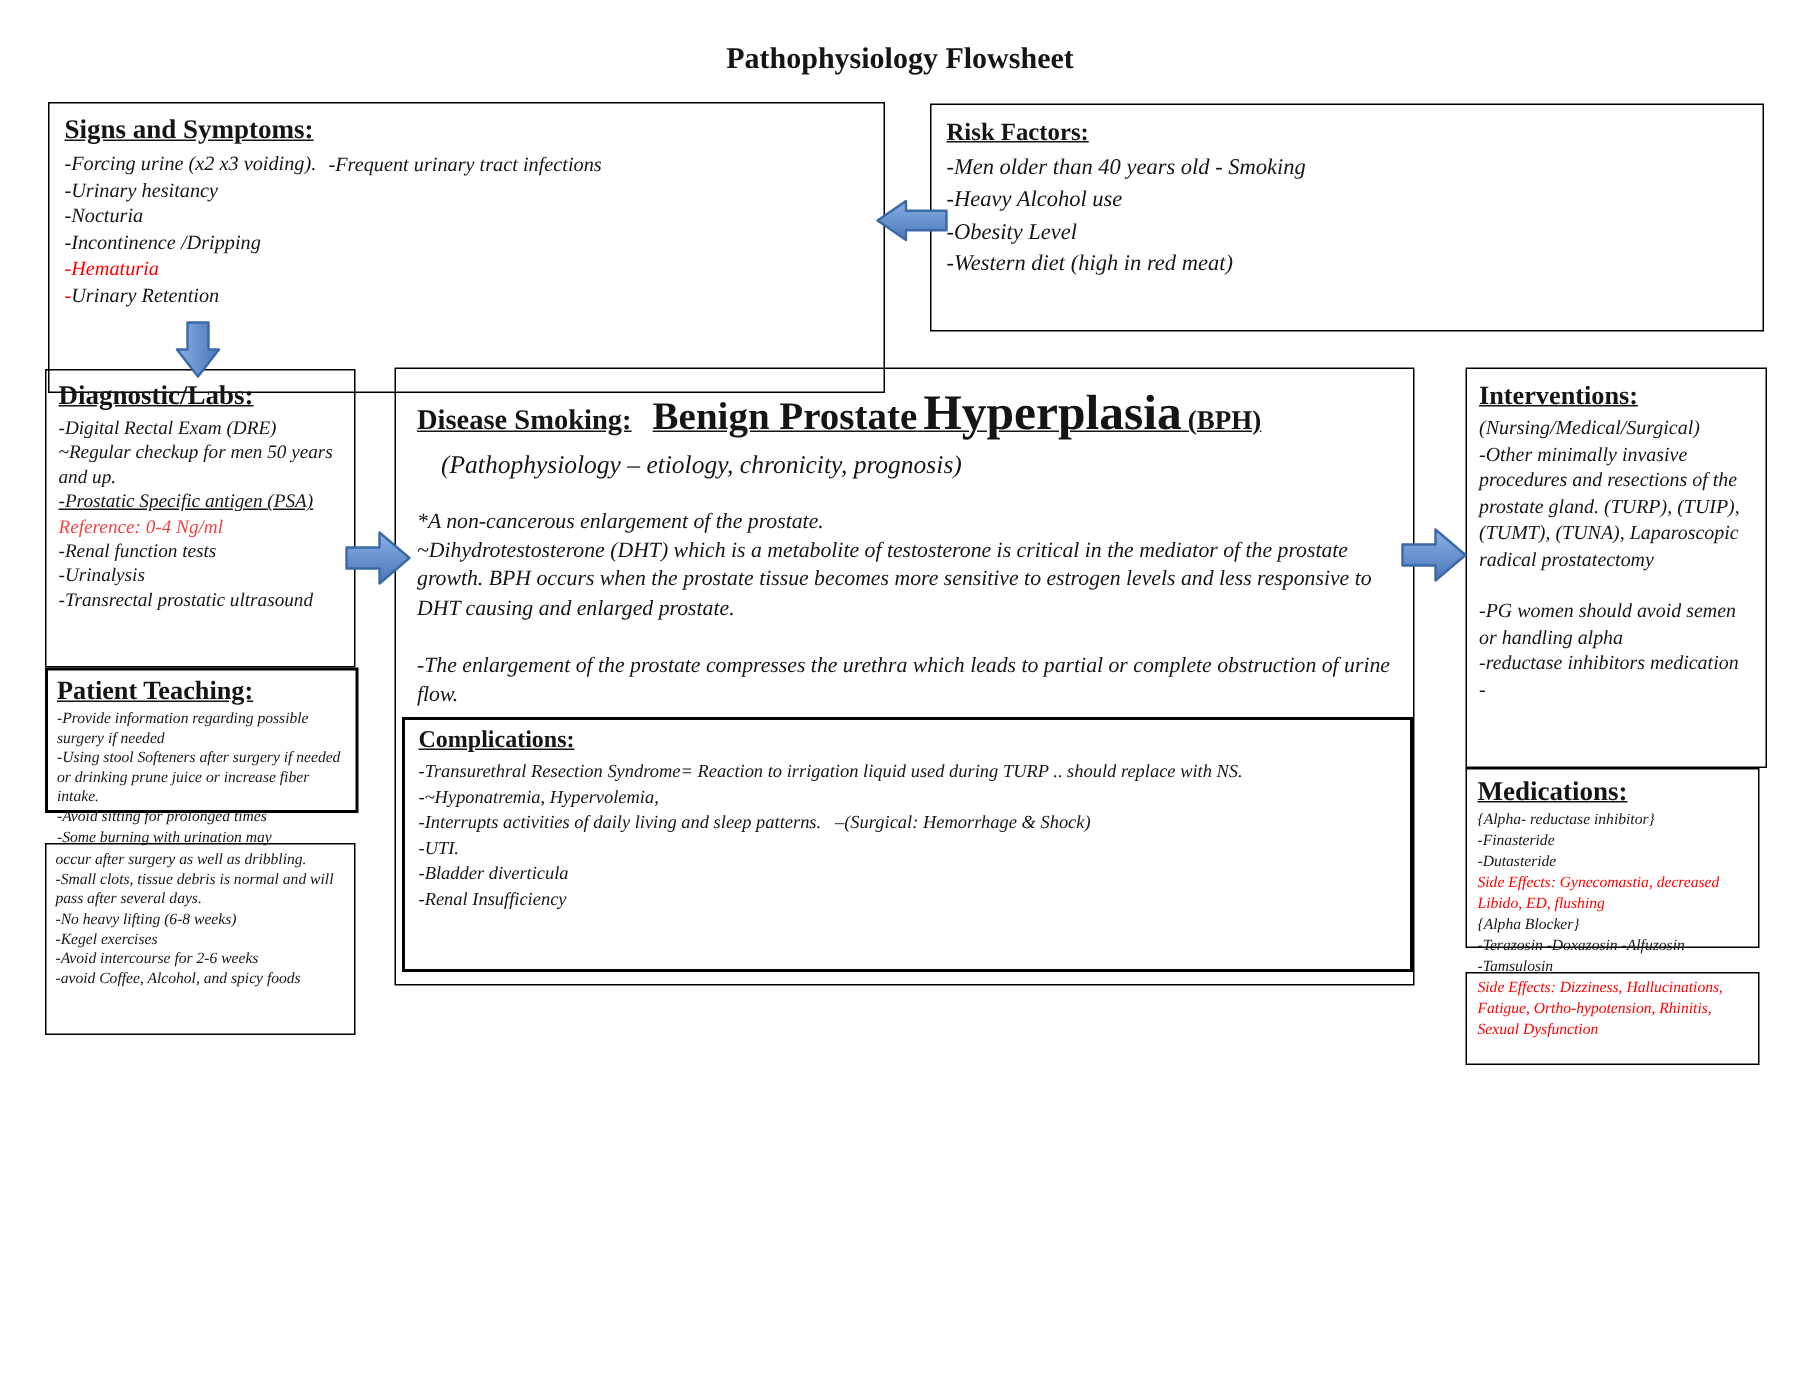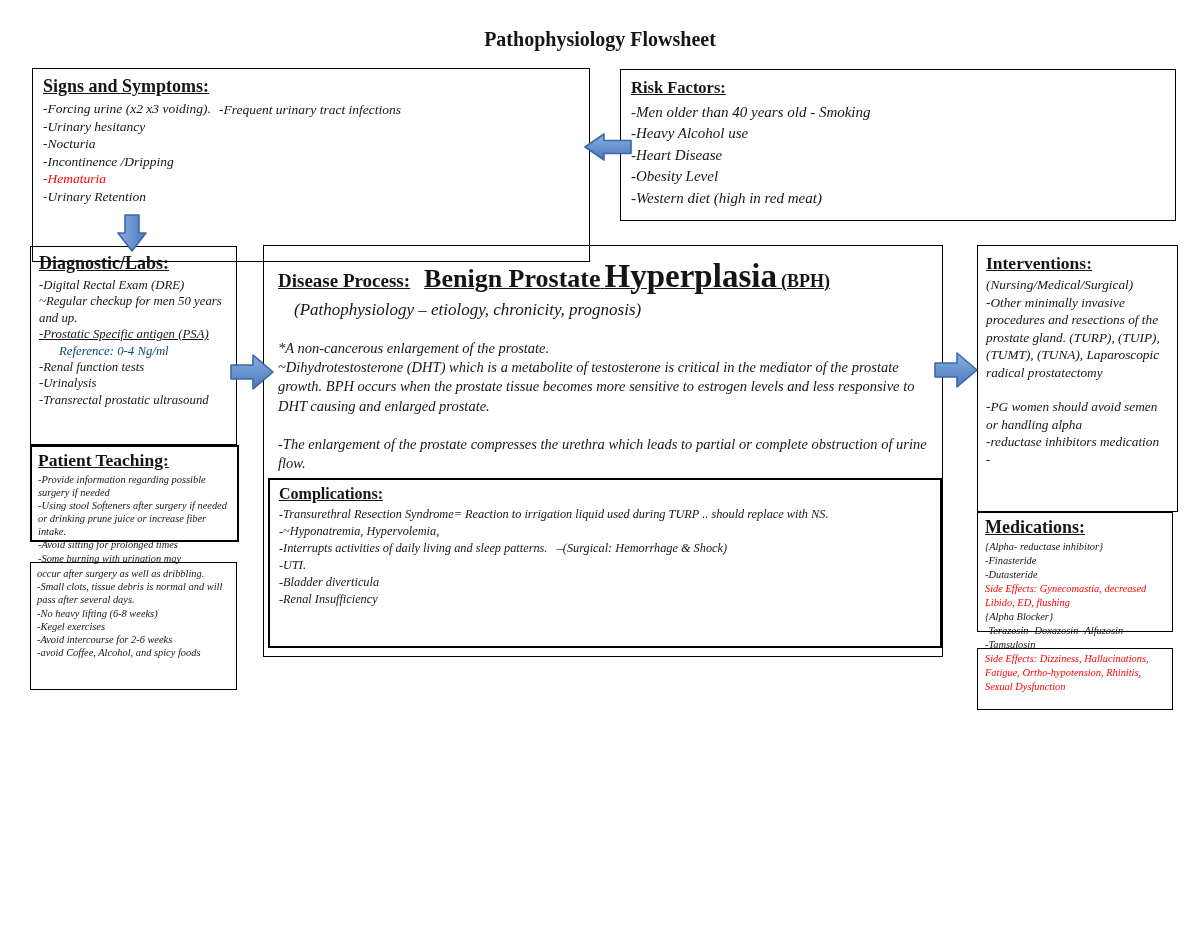--- a/index.html
+++ b/index.html
@@ -5,21 +5,21 @@
   html,body{margin:0;padding:0;background:#fff;}
   .canvas{position:relative;width:1200px;height:927px;background:#fff;overflow:hidden;
           font-family:"Liberation Serif","DejaVu Serif",serif;color:#151515;}
   .title{position:absolute;left:0;top:28px;width:100%;text-align:center;
          font-size:20px;font-weight:bold;}
   .box{position:absolute;border:1.6px solid #000;box-sizing:border-box;background:transparent;}
   .thick{border-width:2.4px;}
   .hd{font-weight:bold;text-decoration:underline;}
   .it{font-style:italic;}
   .red{color:#ff0000;}
-  .orange{color:#0c4a6e;margin-left:20px;}
+  .orange{color:#ef4444;}
   .u{text-decoration:underline;}
 
   
   .signs{left:32px;top:68px;width:558px;height:194px;padding:7px 10px;}
   .signs .hd{font-size:18px;margin-bottom:3px;}
   .signs .ln{font-size:13.5px;line-height:17.6px;}
   .signs-right{position:absolute;left:186px;top:33px;font-size:13.5px;}
 
   
   .risk{left:620px;top:69px;width:556px;height:152px;padding:8px 10px;}
@@ -84,21 +84,20 @@
     <div class="ln it">-Incontinence /Dripping</div>
     <div class="ln it red">-Hematuria</div>
     <div class="ln it"><span class="red">-</span><span>Urinary Retention</span></div>
     <div class="signs-right it">-Frequent urinary tract infections</div>
   </div>
 
   <div class="box risk">
     <div class="hd">Risk Factors:</div>
     <div class="ln it">-Men older than 40 years old - Smoking</div>
     <div class="ln it">-Heavy Alcohol use</div>
-    <div class="ln it">-Heart Disease</div>
     <div class="ln it">-Obesity Level</div>
     <div class="ln it">-Western diet (high in red meat)</div>
   </div>
 
   <div class="box diag">
     <div class="hd">Diagnostic/Labs:</div>
     <div class="ln it">-Digital Rectal Exam (DRE)</div>
     <div class="ln it">~Regular checkup for men 50 years and up.</div>
     <div class="ln it u">-Prostatic Specific antigen (PSA)</div>
     <div class="ln it orange">Reference: 0-4 Ng/ml</div>
@@ -118,21 +117,21 @@
     <div class="ln it">occur after surgery as well as dribbling.</div>
     <div class="ln it">-Small clots, tissue debris is normal and will pass after several days.</div>
     <div class="ln it">-No heavy lifting (6-8 weeks)</div>
     <div class="ln it">-Kegel exercises</div>
     <div class="ln it">-Avoid intercourse for 2-6 weeks</div>
     <div class="ln it">-avoid Coffee, Alcohol, and spicy foods</div>
   </div>
 
   <div class="box disease">
     <div>
-      <span class="dp-underline"><span class="dp-label">Disease Process:</span><span class="dp-main">Benign Prostate</span> <span class="dp-large">Hyperplasia</span> <span class="dp-abbr">(BPH)</span></span>
+      <span class="dp-underline"><span class="dp-label">Disease Smoking:</span><span class="dp-main">Benign Prostate</span> <span class="dp-large">Hyperplasia</span> <span class="dp-abbr">(BPH)</span></span>
     </div>
     <div class="dp-sub it">(Pathophysiology – etiology, chronicity, prognosis)</div>
     <div class="dp-para it">*A non-cancerous enlargement of the prostate.</div>
     <div class="dp-para it m">~Dihydrotestosterone (DHT) which is a metabolite of testosterone is critical in the mediator of the prostate growth. BPH occurs when the prostate tissue becomes more sensitive to estrogen levels and less responsive to DHT causing and enlarged prostate.</div>
     <div class="dp-para it">-The enlargement of the prostate compresses the urethra which leads to partial or complete obstruction of urine flow.</div>
   </div>
 
   <div class="box comp">
     <div class="hd">Complications:</div>
     <div class="ln it">-Transurethral Resection Syndrome= Reaction to irrigation liquid used during TURP .. should replace with NS.</div>

